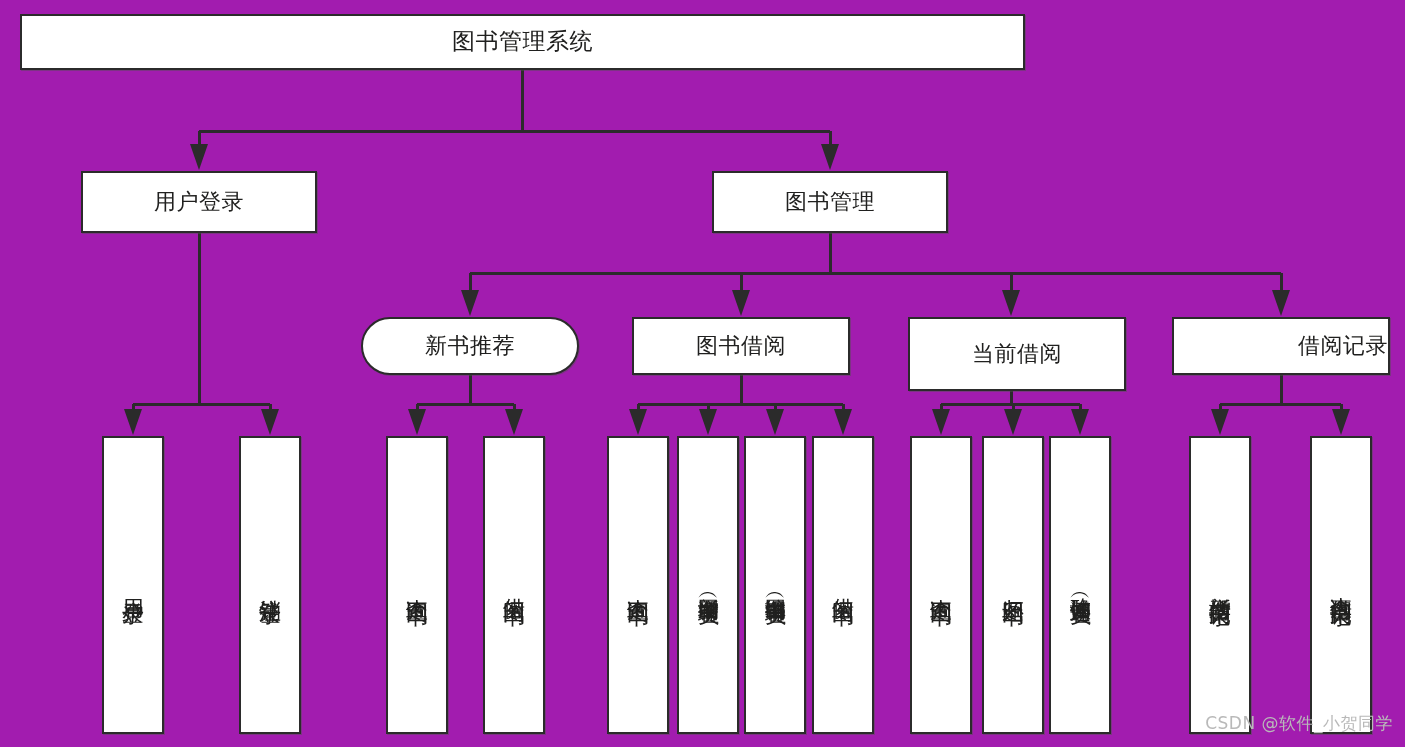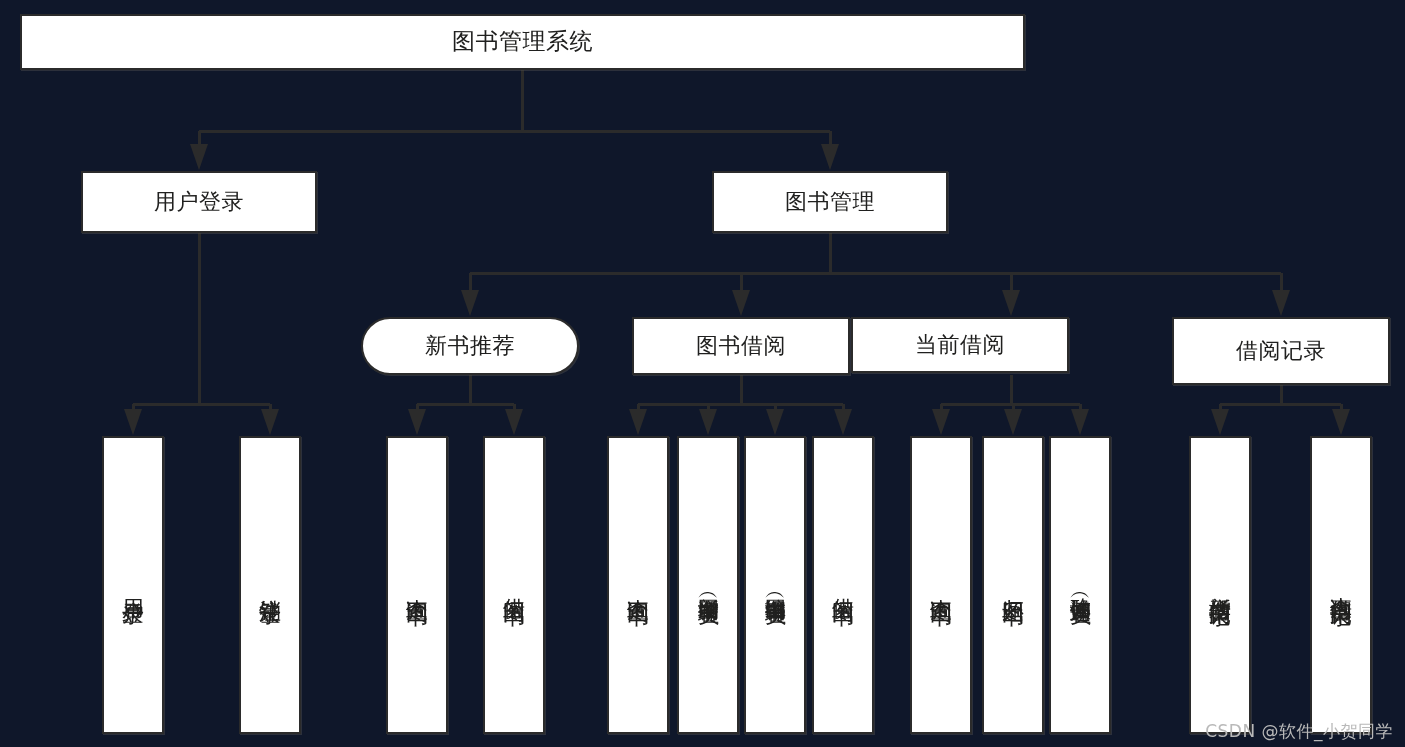--- a/index.html
+++ b/index.html
@@ -8,21 +8,21 @@
     padding: 0;
     background: #ffffff;
   }
   body {
     font-family: "DejaVu Sans", "Liberation Sans", sans-serif;
   }
   #diagram-root {
     position: relative;
     width: 1405px;
     height: 747px;
-    background: #0f172a;
+    background: #a21caf;
     overflow: hidden;
   }
   #edges-layer {
     position: absolute;
     left: 0;
     top: 0;
     width: 1405px;
     height: 747px;
     pointer-events: none;
   }
@@ -65,21 +65,21 @@
     letter-spacing: 2px;
     white-space: nowrap;
   }
   .node.vert.tall-text .node-label {
     font-size: 21px;
     letter-spacing: 1px;
   }
   #watermark {
     position: absolute;
     right: 12px;
-    bottom: 4px;
+    bottom: 12px;
     font-size: 17px;
     color: #b9b9b9;
     letter-spacing: 0.5px;
     white-space: nowrap;
     user-select: none;
   }
 </style>
 </head>
 <body>
 
@@ -149,24 +149,24 @@
       </div>
       <div class="node horiz" style="left: 712px; top: 171px; width: 236px; height: 62px; justify-content: center;">
         <span class="node-label">图书管理</span>
       </div>
       <div class="node horiz" style="left: 361px; top: 317px; width: 218px; height: 58px; border-radius: 29px;">
         <span class="node-label">新书推荐</span>
       </div>
       <div class="node horiz" style="left: 632px; top: 317px; width: 218px; height: 58px; align-items: center;">
         <span class="node-label">图书借阅</span>
       </div>
-      <div class="node horiz" style="left: 851px; top: 317px; width: 218px; height: 56px;">
+      <div class="node horiz" style="left: 908px; top: 317px; width: 218px; height: 74px;">
         <span class="node-label">当前借阅</span>
       </div>
-      <div class="node horiz" style="left: 1172px; top: 317px; width: 218px; height: 68px;">
+      <div class="node horiz" style="left: 1172px; top: 317px; width: 218px; height: 58px; justify-content: flex-end;">
         <span class="node-label">借阅记录</span>
       </div>
       <div class="node vert" style="left: 102px; top: 436px; width: 62px; height: 298px;">
         <span class="node-label">用户登录</span>
       </div>
       <div class="node vert" style="left: 239px; top: 436px; width: 62px; height: 298px;">
         <span class="node-label">注销登录</span>
       </div>
       <div class="node vert" style="left: 386px; top: 436px; width: 62px; height: 298px;">
         <span class="node-label">查询图书</span>

